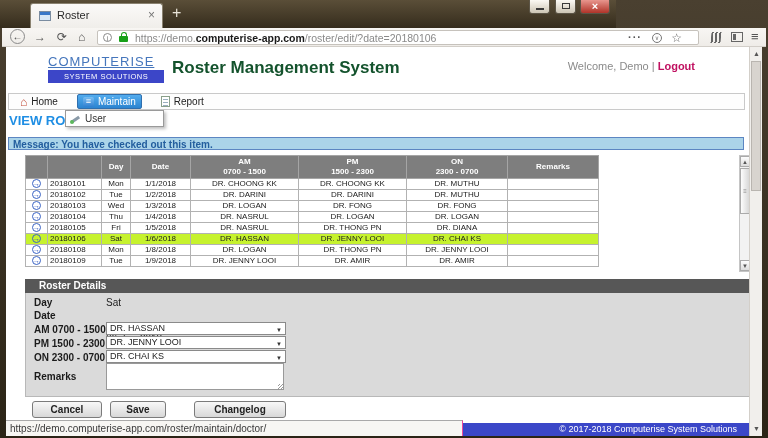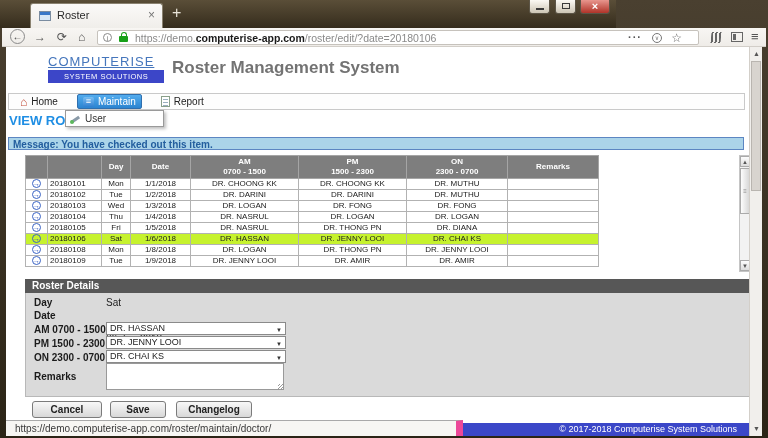--- a/index.html
+++ b/index.html
@@ -41,21 +41,21 @@
   .starico{position:absolute;right:16px;top:0px;font-size:12px;color:#666;}
   .libico{position:absolute;left:709px;top:4px;width:10px;height:11px;
     background:repeating-linear-gradient(90deg,#666 0 2px,transparent 2px 4px);transform:skewX(-6deg);}
   .sideico{position:absolute;left:729px;top:4px;width:12px;height:10px;border:1px solid #666;box-sizing:border-box;}
   .sideico::before{content:"";position:absolute;left:1px;top:1px;width:3px;height:6px;background:#666;}
   .burgico{position:absolute;left:749px;top:1px;font-size:13px;color:#555;}
   
   .viewport{position:absolute;left:6px;top:47px;width:743px;height:389px;background:#fff;overflow:hidden;}
   .logo1{position:absolute;left:42px;top:7px;font-size:13px;letter-spacing:1px;color:#4576bc;text-decoration:underline;}
   .logo2{position:absolute;left:42px;top:23px;background:#3c46c8;color:#fff;font-size:7.5px;letter-spacing:.5px;padding:2px 16px;}
-  .apptitle{position:absolute;left:166px;top:11px;font-size:17px;font-weight:bold;color:#737373;}
+  .apptitle{position:absolute;left:166px;top:11px;font-size:17px;font-weight:bold;color:#14532d;}
   .userline{position:absolute;right:54px;top:13px;font-size:11px;color:#8a8a8a;}
   .logout{color:#c01060;font-weight:bold;}
   .menubar{position:absolute;left:2px;top:46px;width:737px;height:17px;border:1px solid #c9c9c9;background:#fdfdfd;
     box-sizing:border-box;display:flex;align-items:center;}
   .mi{display:flex;align-items:center;gap:4px;font-size:10px;color:#222;margin-left:14px;padding:1px 5px;}
   .mi.active{background:linear-gradient(#53acee,#2b84d0);border:1px solid #2f6fae;border-radius:2px;color:#fff;}
   .house-icon{color:#c4503c;font-size:12px;line-height:10px;}
   .maint-icon{display:inline-block;width:11px;height:10px;background:linear-gradient(#79bef2,#2f7fd0);border-radius:2px;
     color:#fff;font-size:9px;line-height:9px;text-align:center;}
   .key-icon{display:inline-block;width:13px;height:8px;position:relative;}
@@ -86,39 +86,39 @@
     color:#2a50b8;font-size:7px;line-height:7px;text-align:center;vertical-align:middle;}
   .rowarrow::before{content:"\2192";}
   
   .tscroll{position:absolute;left:733px;top:108px;width:12px;height:117px;background:#f2f2f2;border:1px solid #c5c5c5;box-sizing:border-box;}
   .sbtn{position:absolute;left:0;width:10px;height:11px;background:linear-gradient(#fdfdfd,#dcdcdc);border:1px solid #aaa;
     box-sizing:border-box;font-size:6px;color:#555;text-align:center;line-height:10px;}
   .tthumb{position:absolute;left:0;top:12px;width:10px;height:46px;background:linear-gradient(90deg,#fdfdfd,#d8d8d8);
     border:1px solid #aaa;box-sizing:border-box;font-size:6px;color:#888;text-align:center;line-height:44px;}
   
   .dethdr{position:absolute;left:19px;top:232px;width:726px;height:24px;line-height:14px;background:#575757;color:#fff;
-    font-size:10px;font-weight:bold;padding-left:7px;box-sizing:border-box;}
+    font-size:10px;font-weight:bold;padding-left:14px;box-sizing:border-box;}
   .detpanel{position:absolute;left:19px;top:246px;width:726px;height:104px;background:#dadada;border:1px solid #b8b8b8;
     border-top:none;box-sizing:border-box;}
   .dlabel{position:absolute;left:8px;font-size:10px;font-weight:bold;color:#1b1b1b;}
   .dvalue{position:absolute;left:80px;font-size:10px;color:#222;}
   .selbox{position:absolute;left:80px;width:180px;height:13px;background:#fff;border:1px solid #8a8a8a;box-sizing:border-box;
     font-size:9px;color:#222;line-height:11px;padding-left:3px;}
   .selarrow{position:absolute;right:3px;top:2px;font-size:6px;color:#333;}
   .remarks{position:absolute;left:80px;top:70px;width:178px;height:27px;background:#fff;border:1px solid #999;box-sizing:border-box;
     resize:none;font-family:"Liberation Sans",sans-serif;font-size:9px;}
   .grip{position:absolute;left:252px;top:91px;width:6px;height:6px;
     background:repeating-linear-gradient(135deg,transparent 0 1px,#999 1px 2px);}
   .btn{position:absolute;top:354px;height:17px;background:linear-gradient(#f8f8f8,#d8d8d8);border:1px solid #7b7b7b;
     border-radius:3px;box-sizing:border-box;font-size:10px;font-weight:bold;color:#222;text-align:center;line-height:15px;}
   
   .footerbar{position:absolute;left:0;top:376px;width:743px;height:13px;background:#3b47c8;color:#fff;font-size:9px;
     line-height:13px;text-align:right;padding-right:12px;box-sizing:border-box;z-index:5;}
   .statustip{position:absolute;left:0;top:373px;width:457px;height:16px;background:#f7f6f3;border-top:1px solid #a9a9a9;
-    border-right:7px solid #ec4899;box-sizing:border-box;font-size:10px;color:#3a3a3a;line-height:15px;padding-left:9px;z-index:6;}
+    border-right:1px solid #ec4899;box-sizing:border-box;font-size:10px;color:#3a3a3a;line-height:15px;padding-left:4px;z-index:6;}
   
   .pscroll{position:absolute;left:749px;top:47px;width:13px;height:389px;background:#f1efec;border-left:1px solid #d3cfc9;box-sizing:border-box;}
   .parrow{position:absolute;left:2px;width:9px;font-size:7px;color:#555;text-align:center;}
   .pthumb{position:absolute;left:1px;top:14px;width:10px;height:130px;background:#d8d4cf;border:1px solid #b9b5b0;box-sizing:border-box;}
 </style>
 </head>
 <body>
 
 <div class="screen">
 
@@ -152,20 +152,25 @@
     <span class="libico"></span>
     <span class="sideico"></span>
     <span class="burgico">≡</span>
   </div>
 
   <div class="viewport">
 
     <div class="logo1">COMPUTERISE</div>
     <div class="logo2">SYSTEM SOLUTIONS</div>
     <div class="apptitle">Roster Management System</div>
+    <div class="userline">
+      <span>Welcome, Demo</span>
+      <span>|</span>
+      <span class="logout">Logout</span>
+    </div>
 
     <div class="menubar">
       <div class="mi" style="margin-left:6px;">
         <span class="house-icon">⌂</span>
         <span>Home</span>
       </div>
       <div class="mi active">
         <span class="maint-icon">≡</span>
         <span>Maintain</span>
       </div>
@@ -328,21 +333,21 @@
         <span>DR. CHAI KS</span>
         <span class="selarrow">▼</span>
       </div>
       <span class="dlabel" style="top:78px;">Remarks</span>
       <textarea class="remarks" style=""></textarea>
       <span class="grip"></span>
     </div>
 
     <div class="btn" style="left:26px;width:70px;">Cancel</div>
     <div class="btn" style="left:104px;width:56px;">Save</div>
-    <div class="btn" style="left:170px;width:76px;">Changelog</div>
+    <div class="btn" style="left:188px;width:92px;">Changelog</div>
 
     <div class="footerbar">© 2017-2018 Computerise System Solutions</div>
     <div class="statustip">https://demo.computerise-app.com/roster/maintain/doctor/</div>
   </div>
 
   <div class="pscroll">
     <span class="parrow" style="top:3px;">▲</span>
     <span class="pthumb"></span>
     <span class="parrow" style="bottom:4px;">▼</span>
   </div>

